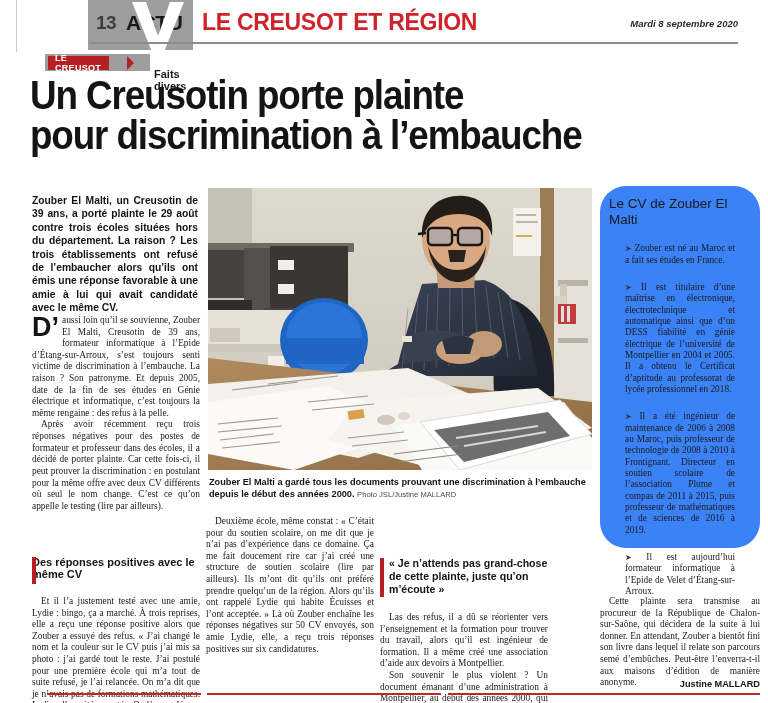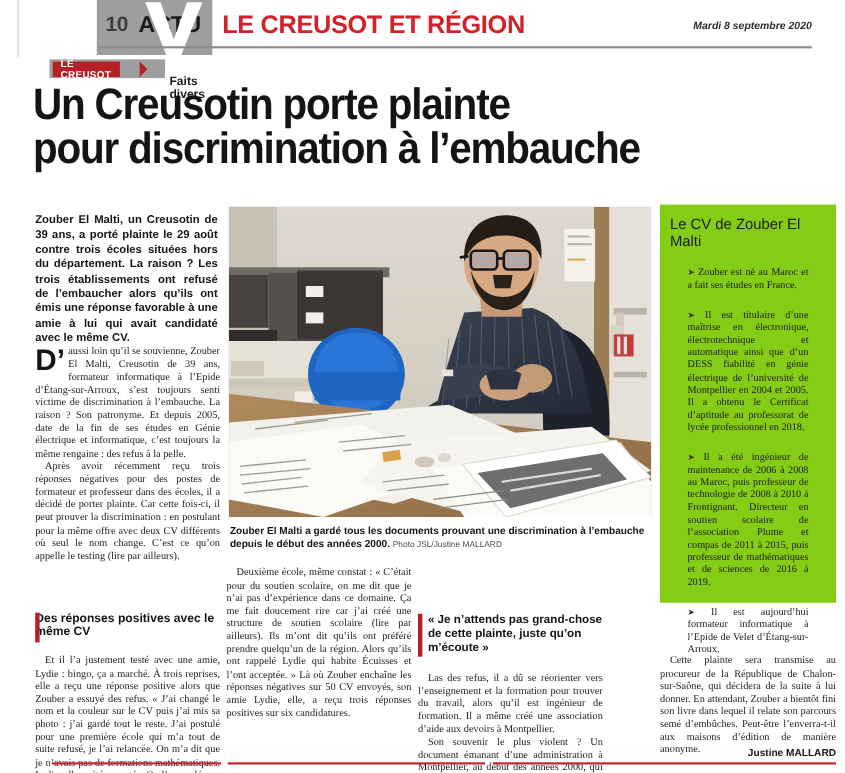--- a/index.html
+++ b/index.html
@@ -80,21 +80,21 @@
 
   
   .photo{position:absolute;left:208px;top:188px;width:384px;height:282px;overflow:hidden;background:#b9b3a8;}
   .caption{position:absolute;left:209px;top:477px;width:382px;
     font-family:"Liberation Sans",sans-serif;font-weight:bold;font-size:9.2px;
     line-height:1.25;color:#141414;}
   .credit{font-family:"Liberation Sans",sans-serif;font-weight:normal;font-size:7.6px;color:#4a4a4a;}
 
   
   .cvbox{position:absolute;left:600px;top:186px;width:160px;height:362px;
-    background:#84cc16;box-sizing:border-box;padding:10px 9px 6px 9px;}
+    background:#3b82f6;box-sizing:border-box;padding:10px 9px 6px 9px;border-radius:26px;}
   .cvtitle{font-family:"Liberation Sans",sans-serif;font-weight:normal;
     font-size:13.5px;line-height:1.16;color:#1a1a1a;margin:0 0 8px 0;}
   .cvbody{font-size:9.3px;line-height:1.22;text-align:justify;color:#1a1a1a;}
   .cvbody p{margin:16px;text-indent:0;}
   .bullet{color:#333;font-size:8px;}
 
   
   .byline{position:absolute;right:8px;top:679px;font-family:"Liberation Sans",sans-serif;
     font-weight:bold;font-size:9.2px;color:#141414;}
 
@@ -106,21 +106,21 @@
 </style>
 </head>
 <body>
 
 <div class="page">
 
   <div class="edge-rule"></div>
 
   <div class="masthead">
     <div class="mast-block"></div>
-    <div class="folio">10</div>
+    <div class="folio">13</div>
     <div class="actu">ACTU</div>
     <div class="vlogo">
       <svg width="56" height="58" viewBox="0 0 56 58">
         <polygon points="2,6 16,6 28,40 40,6 54,6 34,56 22,56" fill="#ffffff"></polygon>
       </svg>
     </div>
     <div class="mast-title">LE CREUSOT ET RÉGION</div>
     <div class="mast-date">Mardi 8 septembre 2020</div>
     <div class="mast-rule"></div>
   </div>

